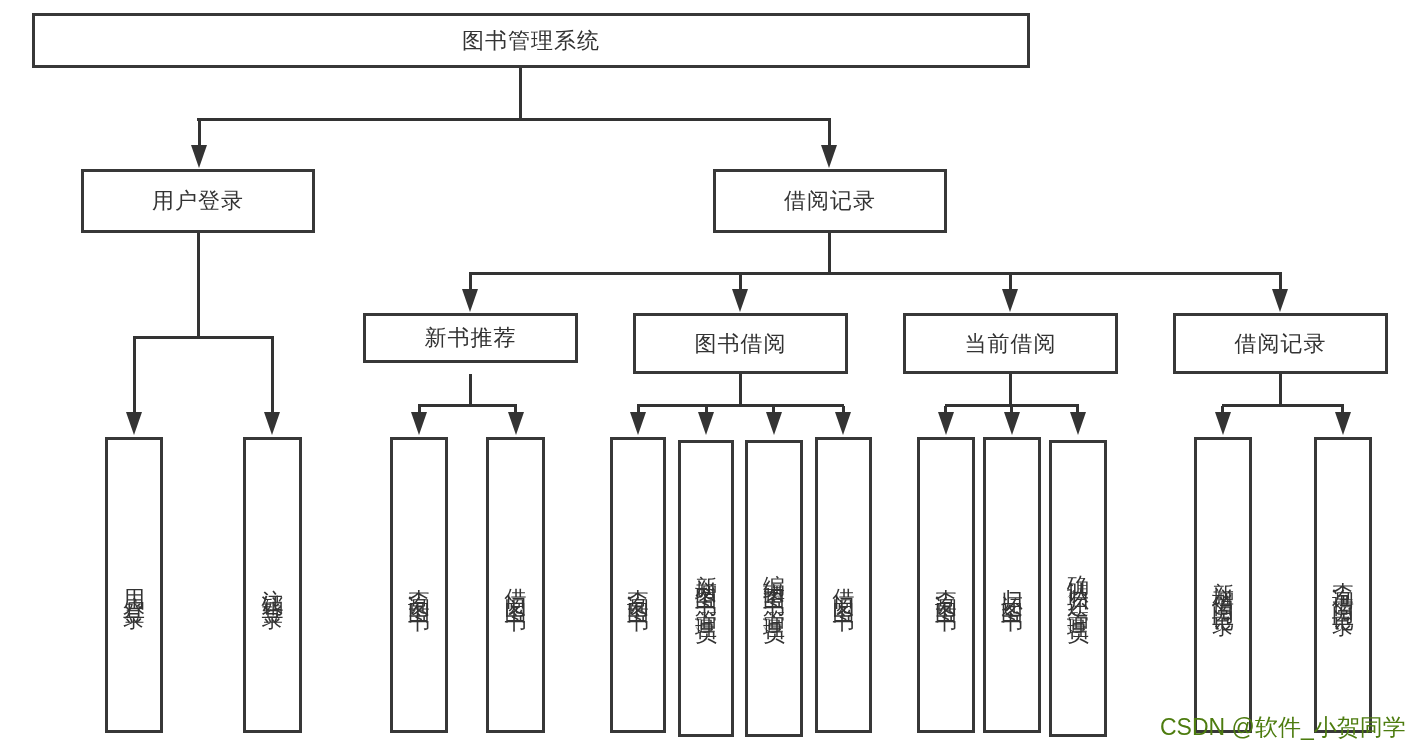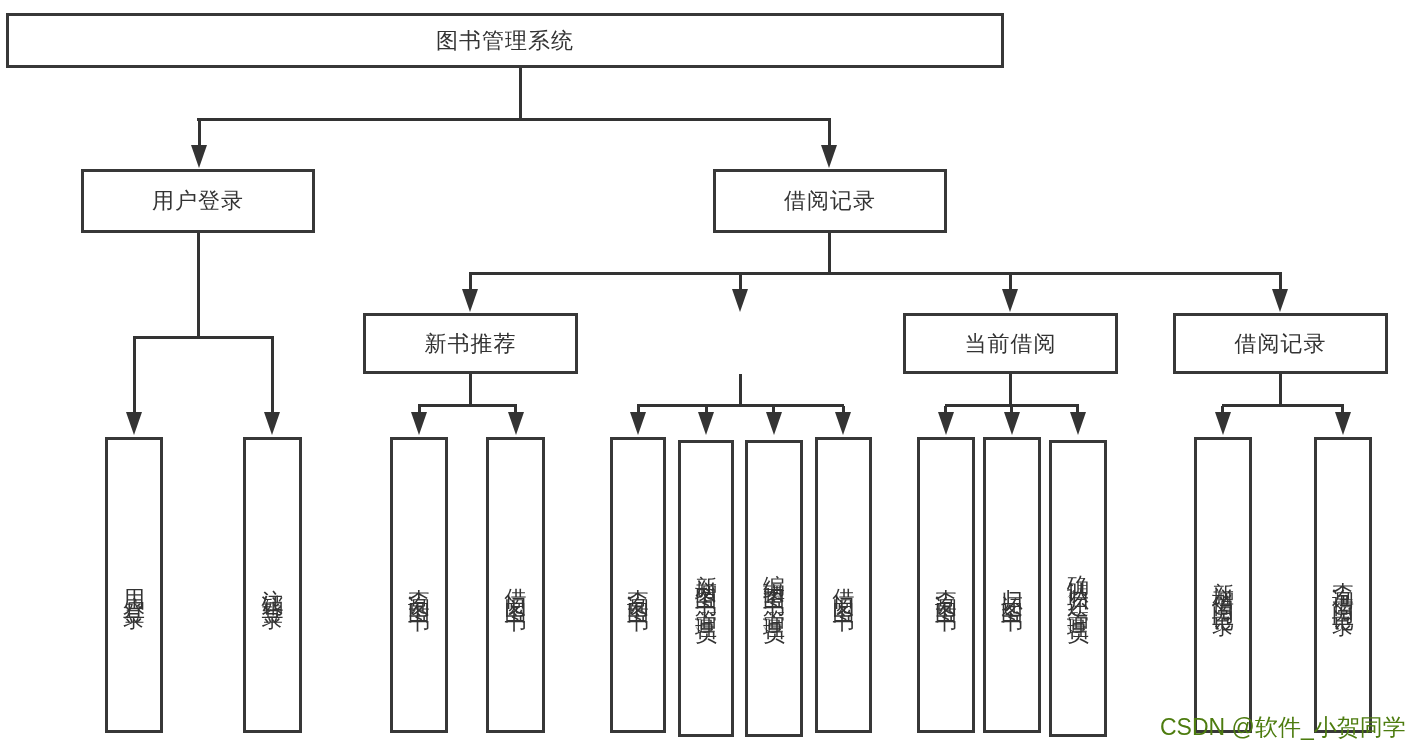--- a/index.html
+++ b/index.html
@@ -115,33 +115,36 @@
   <div class="vline" style="left:1076px; top:406px; height:9px;"></div>
   <div class="arrow" style="left:1070px; top:412px;"></div>
 
   <div class="vline" style="left:1279px; top:374px; height:33px;"></div>
   <div class="hline" style="left:1222px; top:404px; width:122px;"></div>
   <div class="vline" style="left:1221px; top:406px; height:9px;"></div>
   <div class="arrow" style="left:1215px; top:412px;"></div>
   <div class="vline" style="left:1341px; top:406px; height:9px;"></div>
   <div class="arrow" style="left:1335px; top:412px;"></div>
 
-  <div class="node" style="left:6px; top:13px; width:998px; height:55px;">
+  <div class="node" style="left:32px; top:13px; width:998px; height:55px;">
     <span class="hlabel">图书管理系统</span>
   </div>
 
   <div class="node" style="left:81px; top:169px; width:234px; height:64px;">
     <span class="hlabel">用户登录</span>
   </div>
   <div class="node" style="left:713px; top:169px; width:234px; height:64px;">
     <span class="hlabel">借阅记录</span>
   </div>
 
-  <div class="node" style="left:363px; top:313px; width:215px; height:61px;">
+  <div class="node" style="left:363px; top:313px; width:215px; height:50px;">
     <span class="hlabel">新书推荐</span>
+  </div>
+  <div class="node" style="left:633px; top:313px; width:215px; height:61px;">
+    <span class="hlabel">图书借阅</span>
   </div>
   <div class="node" style="left:1173px; top:313px; width:215px; height:61px;">
     <span class="hlabel">借阅记录</span>
   </div>
   <div class="node" style="left:903px; top:313px; width:215px; height:61px;">
     <span class="hlabel">当前借阅</span>
   </div>
 
   <div class="node" style="left:105px; top:437px; width:58px; height:296px;">
     <span class="vlabel">用户登录</span>

